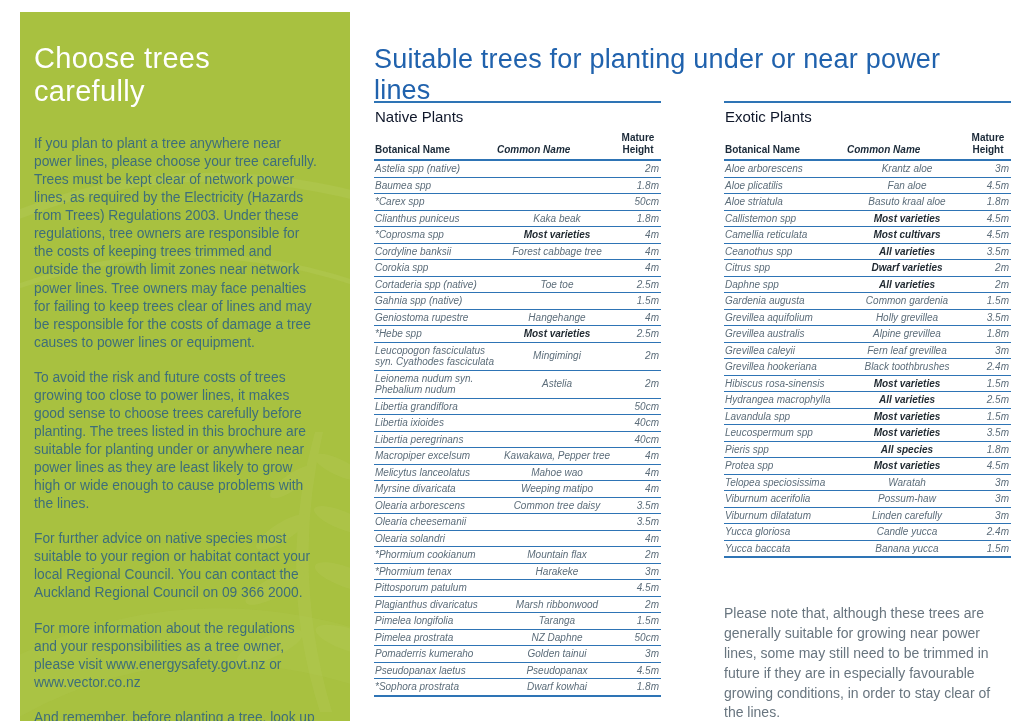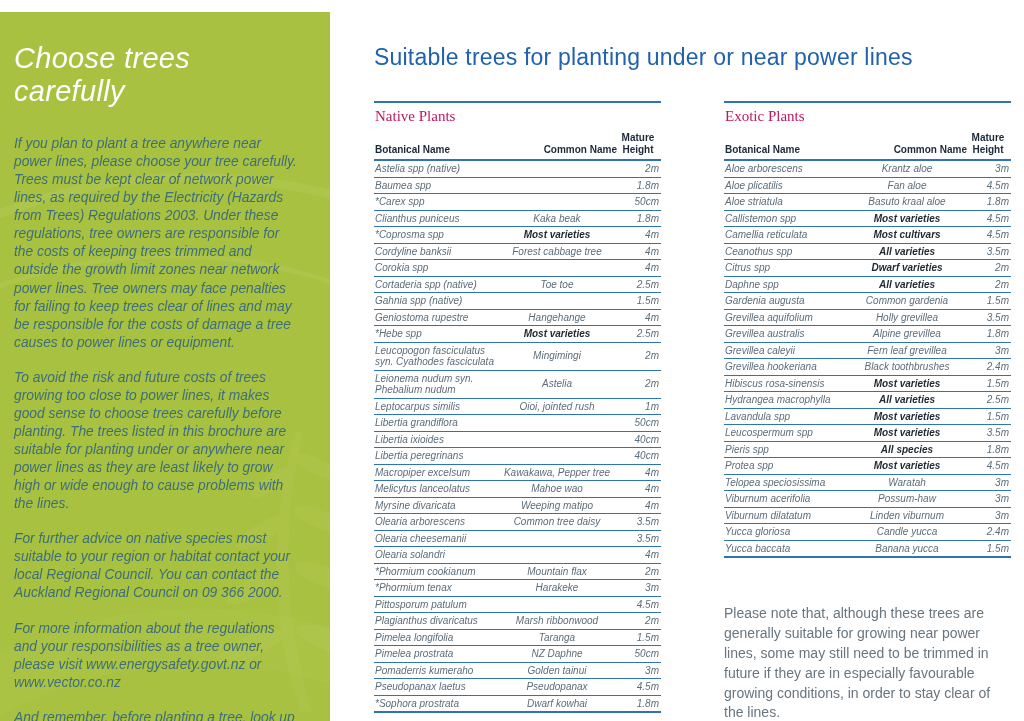--- a/index.html
+++ b/index.html
@@ -2,51 +2,51 @@
 <html><head>
 <meta charset="utf-8">
 <style>
   html,body{margin:0;padding:0;}
   body{
     width:1024px;height:721px;position:relative;background:#ffffff;
     font-family:"Liberation Sans", sans-serif;overflow:hidden;
   }
   
   .green-panel{
-    position:absolute;left:0;top:12px;width:330px;height:709px;
-    background:#a8c140;overflow:hidden;font-style:italic;
+    position:absolute;left:20px;top:12px;width:330px;height:709px;
+    background:#a8c140;overflow:hidden;
   }
   .fern{position:absolute;left:0;top:0;pointer-events:none;}
   .panel-inner{position:absolute;left:14px;top:30px;width:286px;}
   .side-title{
     font-size:29px;color:#ffffff;font-weight:400;margin:0 0 27px 0;
     letter-spacing:0.3px;
   }
   .side-para{
     font-size:13.8px;color:#3e6e79;line-height:1.31;margin:0 0 17px 0;
   }
   
   .main-title{
     position:absolute;left:374px;top:44px;width:620px;
-    font-size:23px;color:#2062ad;font-weight:400;letter-spacing:0.2px;
+    font-size:27px;color:#2062ad;font-weight:400;letter-spacing:0.2px;
   }
   .table-block{
     position:absolute;top:101px;width:287px;
     border-top:2px solid #2e74b5;
   }
   .table-block.native{left:374px;}
   .table-block.exotic{left:724px;}
-  .t-title{font-size:15px;color:#be185d;padding:5px 0 7px 1px;font-family:Liberation Serif, serif;}
+  .t-title{font-size:15px;color:#0f172a;padding:5px 0 7px 1px;}
   .t-head{
     display:flex;align-items:flex-end;padding:0 0 4px 0;
     border-bottom:2px solid #2e74b5;
     font-size:10px;font-weight:bold;color:#1b2a39;line-height:1.15;
   }
   .h-bot{flex:0 0 122px;padding-left:1px;}
-  .h-com{flex:1;text-align:right;}
+  .h-com{flex:1;text-align:left;font-style:italic;}
   .h-ht{flex:0 0 42px;text-align:center;padding-right:2px;}
   .t-row{
     display:flex;align-items:center;border-bottom:1px solid #2e74b5;
     padding:2px 0;font-size:10px;font-style:italic;color:#5c6d7a;line-height:1.15;justify-content:flex-end;
   }
   .t-rows .t-row:last-child{border-bottom:2px solid #2e74b5;}
   .c-bot{flex:0 0 122px;padding-left:1px;}
   .c-com{flex:1;text-align:center;}
   .c-com.bold{font-weight:bold;color:#222b33;}
   .c-ht{flex:0 0 42px;text-align:right;padding-right:2px;}
@@ -157,25 +157,20 @@
         <span class="c-bot">Leucopogon fasciculatus syn. Cyathodes fasciculata</span>
         <span class="c-com">Mingimingi</span>
         <span class="c-ht">2m</span>
       </div>
       <div class="t-row">
         <span class="c-bot">Leionema nudum syn. Phebalium nudum</span>
         <span class="c-com">Astelia</span>
         <span class="c-ht">2m</span>
       </div>
       <div class="t-row">
-        <span class="c-bot">Leptocarpus similis</span>
-        <span class="c-com">Oioi, jointed rush</span>
-        <span class="c-ht">1m</span>
-      </div>
-      <div class="t-row">
         <span class="c-bot">Libertia grandiflora</span>
         <span class="c-com"></span>
         <span class="c-ht">50cm</span>
       </div>
       <div class="t-row">
         <span class="c-bot">Libertia ixioides</span>
         <span class="c-com"></span>
         <span class="c-ht">40cm</span>
       </div>
       <div class="t-row">
@@ -370,21 +365,21 @@
         <span class="c-com">Waratah</span>
         <span class="c-ht">3m</span>
       </div>
       <div class="t-row">
         <span class="c-bot">Viburnum acerifolia</span>
         <span class="c-com">Possum-haw</span>
         <span class="c-ht">3m</span>
       </div>
       <div class="t-row">
         <span class="c-bot">Viburnum dilatatum</span>
-        <span class="c-com">Linden viburnum</span>
+        <span class="c-com">Linden carefully</span>
         <span class="c-ht">3m</span>
       </div>
       <div class="t-row">
         <span class="c-bot">Yucca gloriosa</span>
         <span class="c-com">Candle yucca</span>
         <span class="c-ht">2.4m</span>
       </div>
       <div class="t-row">
         <span class="c-bot">Yucca baccata</span>
         <span class="c-com">Banana yucca</span>

